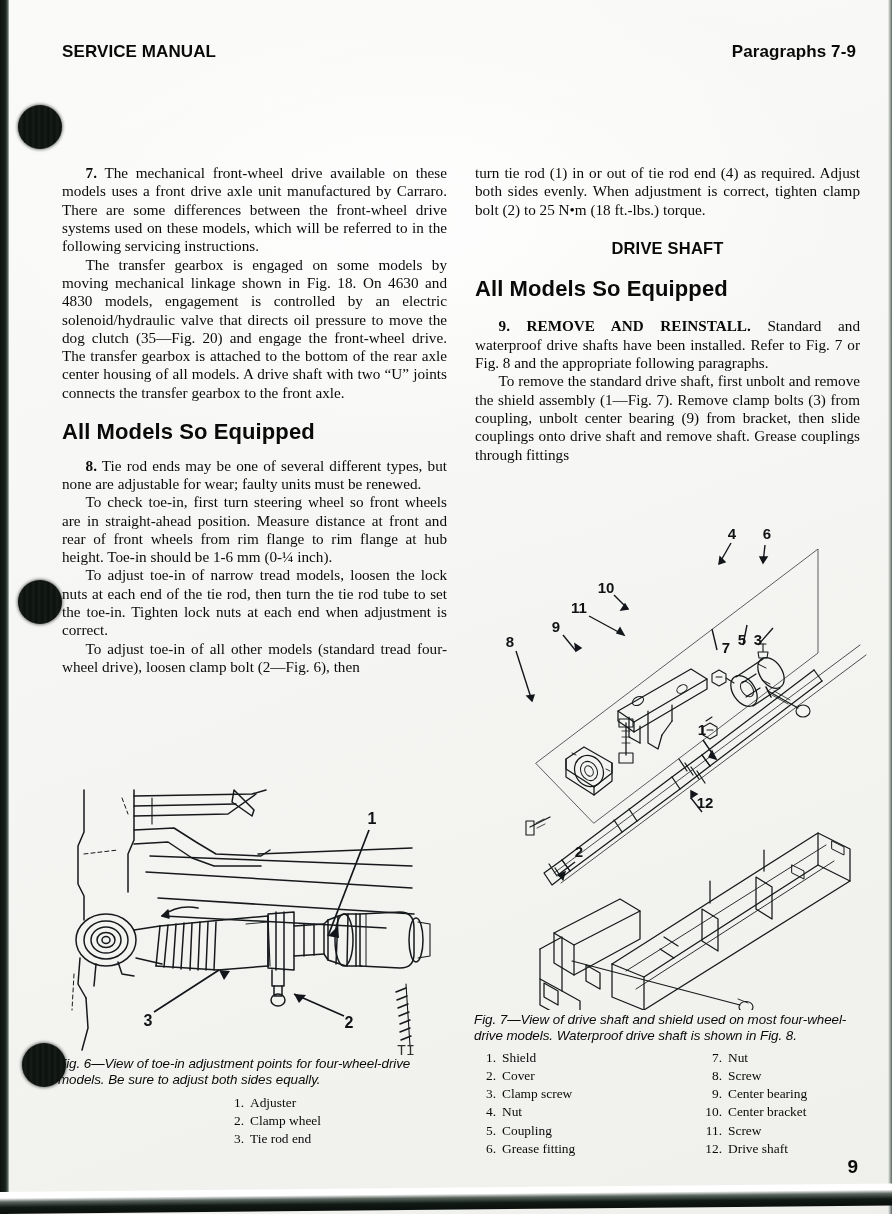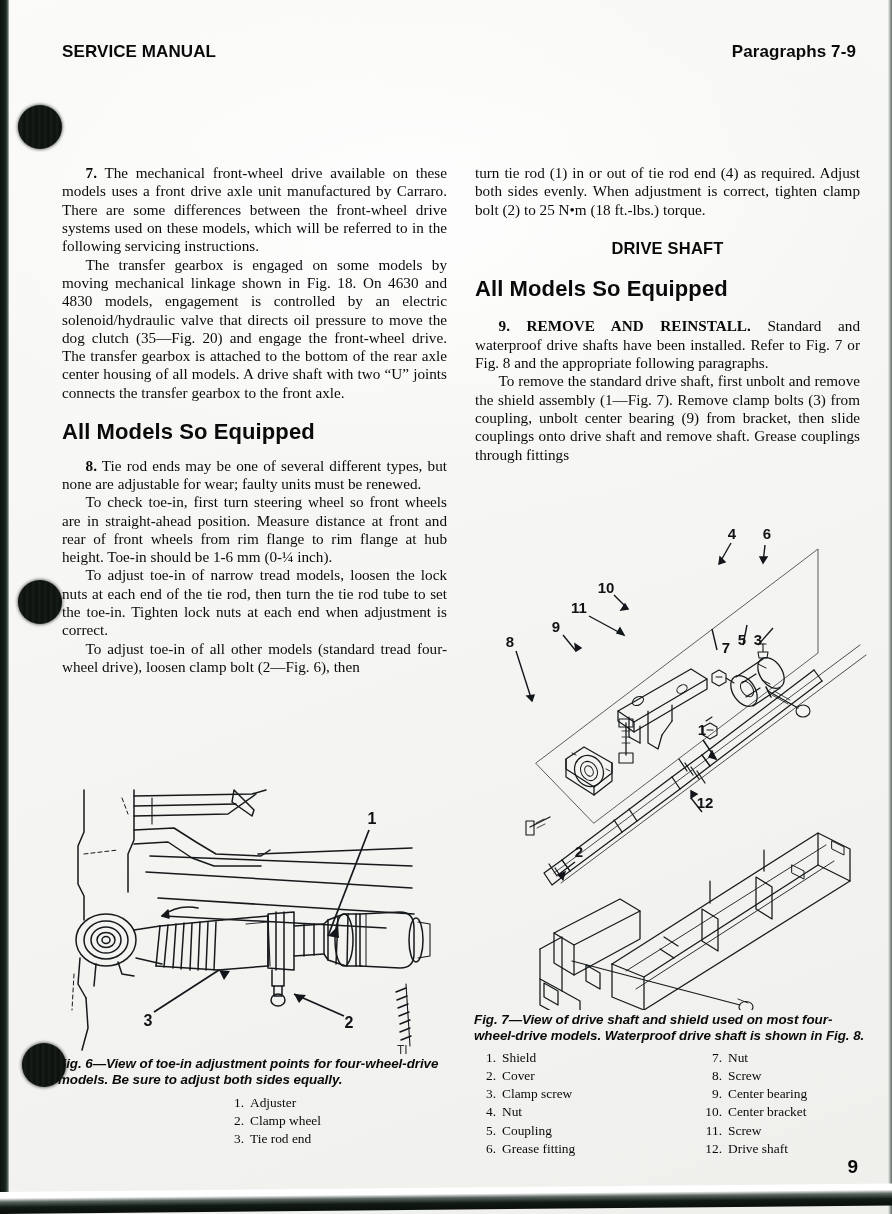--- a/index.html
+++ b/index.html
@@ -115,21 +115,21 @@
     margin: 17px 0 0 0;
     text-indent: 0;
     letter-spacing: .1px;
   }
   .gap-sm { height: 11px; }
   .gap-md { height: 15px; }
   
   .fig-wrap { position: absolute; }
   .fig-caption {
     font-family: "Liberation Sans", "DejaVu Sans", sans-serif;
-    font-weight: bold;
+    font-weight: normal;
     font-style: italic;
     font-size: 13.4px;
     line-height: 1.2;
     letter-spacing: -.05px;
   }
   .legend {
     font-family: "Liberation Serif", "DejaVu Serif", serif;
     font-size: 13.4px;
     line-height: 1.35;
   }
@@ -145,22 +145,22 @@
     position: absolute;
     right: 34px; bottom: 36px;
     font-family: "Liberation Sans", "DejaVu Sans", sans-serif;
     font-weight: bold;
     font-size: 19px;
   }
   
   .art { display: block; }
   .tiny-mark {
     position: absolute;
-    font-family: Liberation Sans, sans-serif;
-    font-size: 12px;
+    font-family: Liberation Mono, monospace;
+    font-size: 15px;
     color: #30302e;
   }
 </style>
 </head>
 <body>
 
 <div class="page">
 
   <div class="paper-tint"></div>
 

